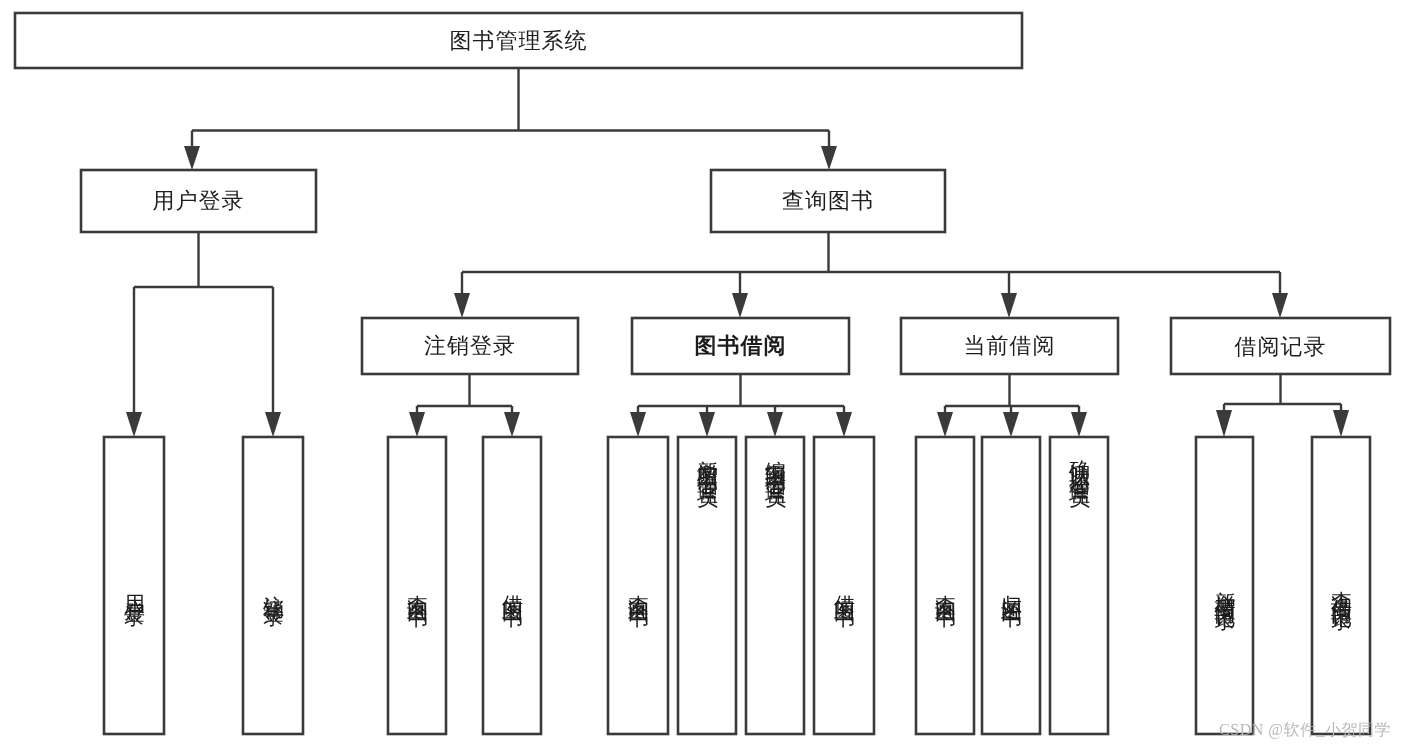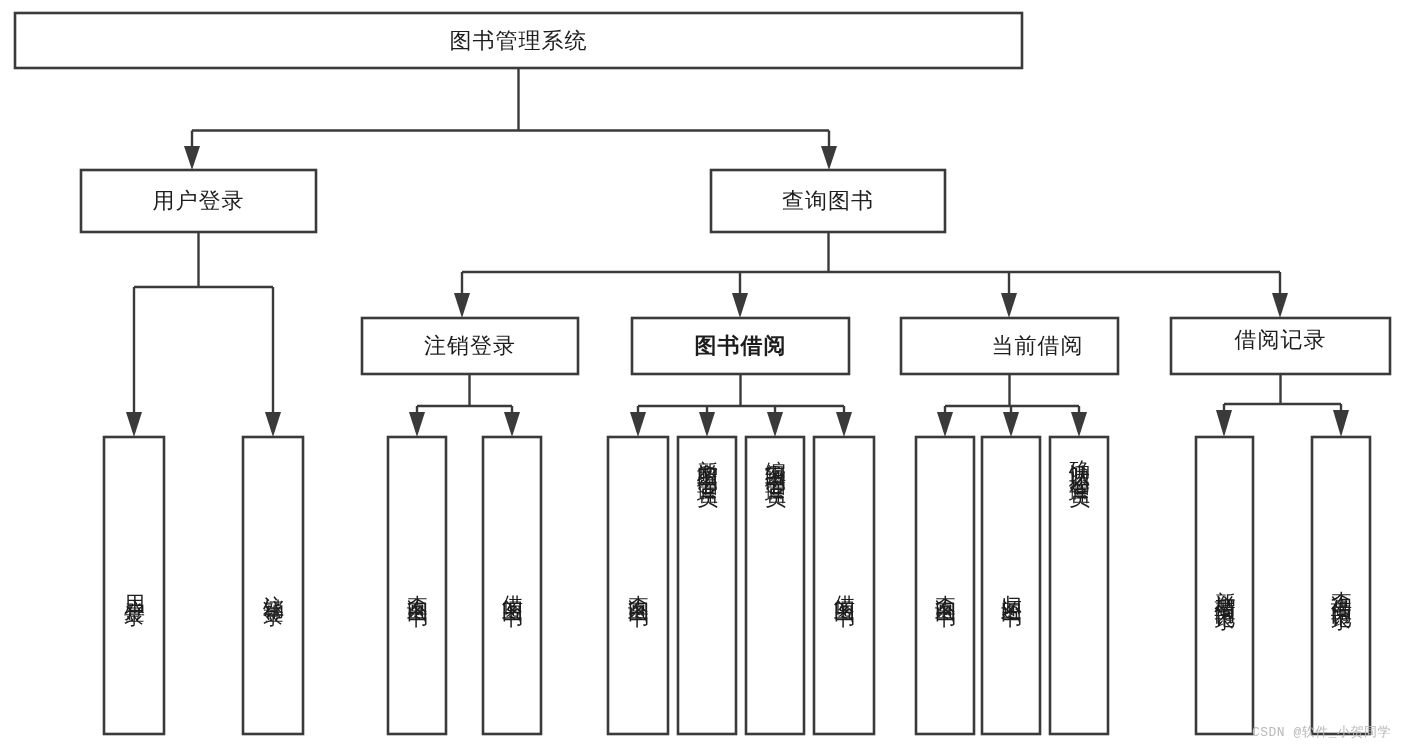--- a/index.html
+++ b/index.html
@@ -70,22 +70,22 @@
     font-family: "DejaVu Sans", "Liberation Sans", sans-serif;
     font-size: 22px;
     color: #1d1d1d;
     letter-spacing: 1px;
     white-space: nowrap;
   }
   #watermark {
     position: absolute;
     right: 14px;
     bottom: 6px;
-    font-family: Liberation Mono, monospace;
-    font-size: 13px;
+    font-family: Liberation Serif, serif;
+    font-size: 16px;
     color: #b8b8b8;
     letter-spacing: 0.5px;
     white-space: nowrap;
     pointer-events: none;
   }
 </style>
 </head>
 <body>
 
 <div id="diagram-root">
@@ -191,24 +191,24 @@
   <div class="hlabel-wrap" style="left:711px; top:170px; width:234px; height:62px;">
     <span class="hlabel-text">查询图书</span>
   </div>
 
   <div class="hlabel-wrap" style="left:362px; top:318px; width:216px; height:56px;">
     <span class="hlabel-text">注销登录</span>
   </div>
   <div class="hlabel-wrap" style="left:632px; top:318px; width:217px; height:56px;font-weight:bold;">
     <span class="hlabel-text">图书借阅</span>
   </div>
-  <div class="hlabel-wrap" style="left:901px; top:318px; width:217px; height:56px;margin-left:28px;">
+  <div class="hlabel-wrap" style="left:901px; top:318px; width:217px; height:56px;">
     <span class="hlabel-text">当前借阅</span>
   </div>
-  <div class="hlabel-wrap" style="left:1171px; top:318px; width:219px; height:44px;">
+  <div class="hlabel-wrap" style="left:1171px; top:318px; width:219px; height:44px;align-items:flex-end;">
     <span class="hlabel-text">借阅记录</span>
   </div>
 
   <div class="vlabel-wrap" style="left:104px; top:437px; width:60px; height:297px;">
     <span class="vlabel-text">用户登录</span>
   </div>
   <div class="vlabel-wrap" style="left:243px; top:437px; width:60px; height:297px;">
     <span class="vlabel-text">注销登录</span>
   </div>
   <div class="vlabel-wrap" style="left:388px; top:437px; width:58px; height:297px;">

